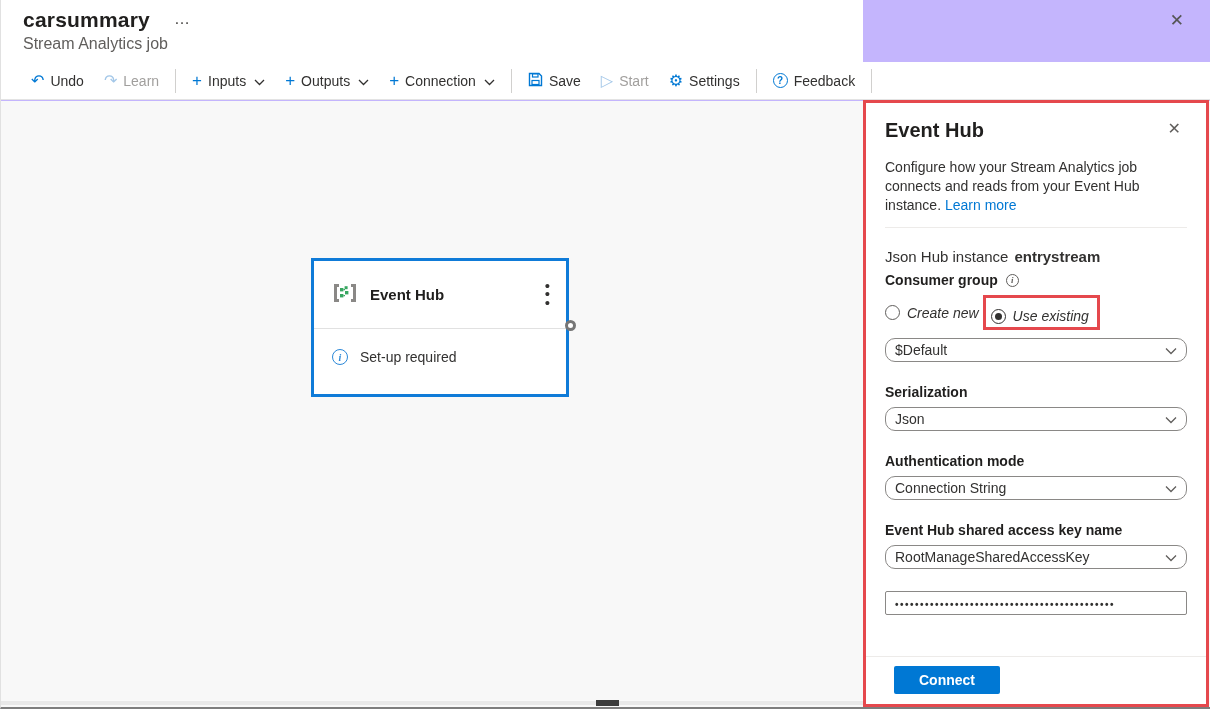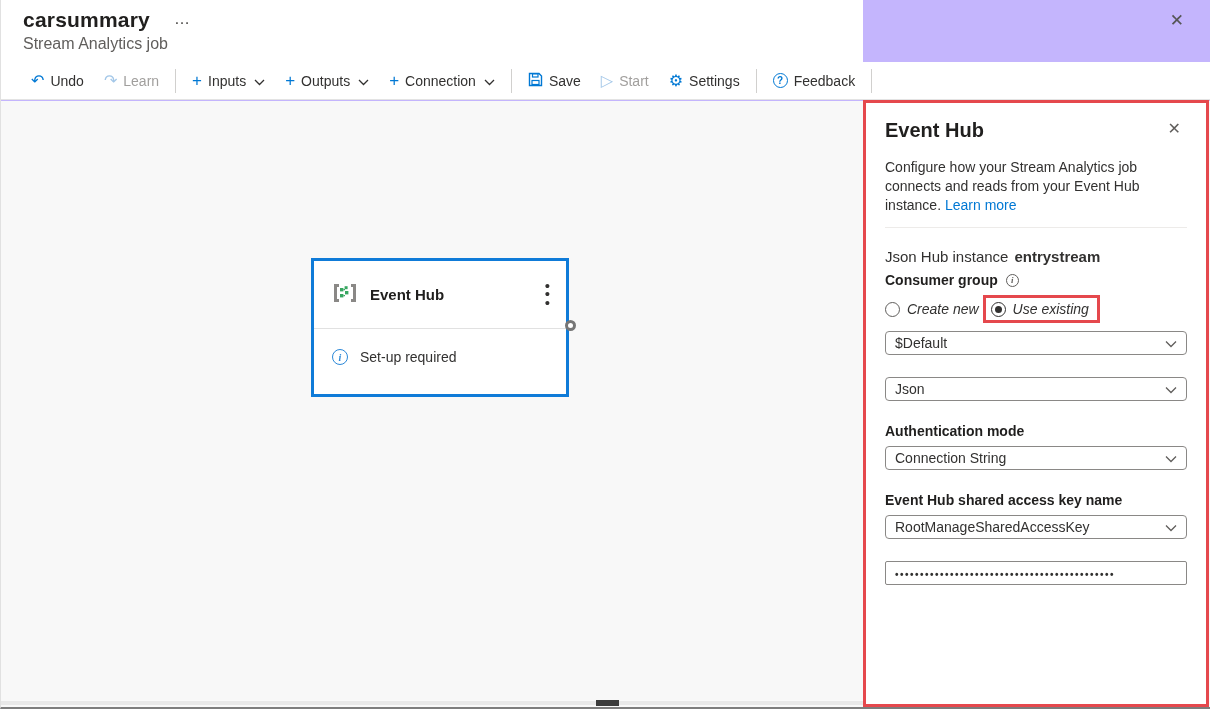--- a/index.html
+++ b/index.html
@@ -84,24 +84,24 @@
   .info-icon-sm {
     width:13px; height:13px; border:1px solid #605e5c; border-radius:50%; color:#605e5c;
     font-size:9px; font-style:italic; display:flex; align-items:center; justify-content:center; flex:none;
     font-family:"Liberation Serif",serif; cursor:pointer;
   }
   .radio-row { display:flex; align-items:center; font-size:14px; color:#323130; margin-bottom:8px;font-style:italic; }
   .radio { display:flex; align-items:center; gap:7px; cursor:pointer; }
   .radio-circle { width:15px; height:15px; border:1.5px solid #605e5c; border-radius:50%; background:#fff; flex:none; }
   .radio-circle.checked { border-color:#323130; display:flex; align-items:center; justify-content:center; }
   .radio-circle.checked::after { content:""; width:7px; height:7px; border-radius:50%; background:#323130; }
-  .radio-highlight { border:3px solid #e5484d; padding:3px 8px 3px 5px; margin-left:4px; }
+  .radio-highlight { border:3px solid #e5484d; padding:10px 8px 3px 5px; margin-left:4px; }
 
   .select {
-    height:24px; border:1px solid #8a8886; border-radius:4px; background:#fff;
+    height:24px; border:1px solid #8a8886; border-radius:10px; background:#fff;
     display:flex; align-items:center; justify-content:space-between; padding:0 9px;
     font-size:14px; color:#323130; cursor:pointer; margin-bottom:4px;
   }
   .gap-lg { height:18px; }
   .text-input {
     height:24px; border:1px solid #8a8886; border-radius:2px; background:#fff;
     display:flex; align-items:center; padding:0 9px; cursor:text;
   }
   .masked { font-size:10px; font-weight:bold; letter-spacing:1.5px; color:#323130; transform:translateY(1px); white-space:nowrap; overflow:hidden; }
 
@@ -265,20 +265,21 @@
     <div class="select">
       <span>$Default</span>
       <span>
         <svg width="12" height="8" viewBox="0 0 12 8">
             <path d="M1 1.5l5 5 5-5" stroke="#605e5c" stroke-width="1.3" fill="none"></path>
           </svg>
       </span>
     </div>
     <div class="gap-lg"></div>
 
+    <div class="field-label">Serialization</div>
     <div class="select">
       <span>Json</span>
       <span>
         <svg width="12" height="8" viewBox="0 0 12 8">
             <path d="M1 1.5l5 5 5-5" stroke="#605e5c" stroke-width="1.3" fill="none"></path>
           </svg>
       </span>
     </div>
     <div class="gap-lg"></div>
 
@@ -301,15 +302,18 @@
             <path d="M1 1.5l5 5 5-5" stroke="#605e5c" stroke-width="1.3" fill="none"></path>
           </svg>
       </span>
     </div>
     <div class="gap-lg"></div>
 
     <div class="text-input">
       <span class="masked">••••••••••••••••••••••••••••••••••••••••••••</span>
     </div>
 
+    <div class="panel-footer">
+      <button class="connect-btn">Connect</button>
+    </div>
   </div>
 
 </div>
 
 </body></html>

